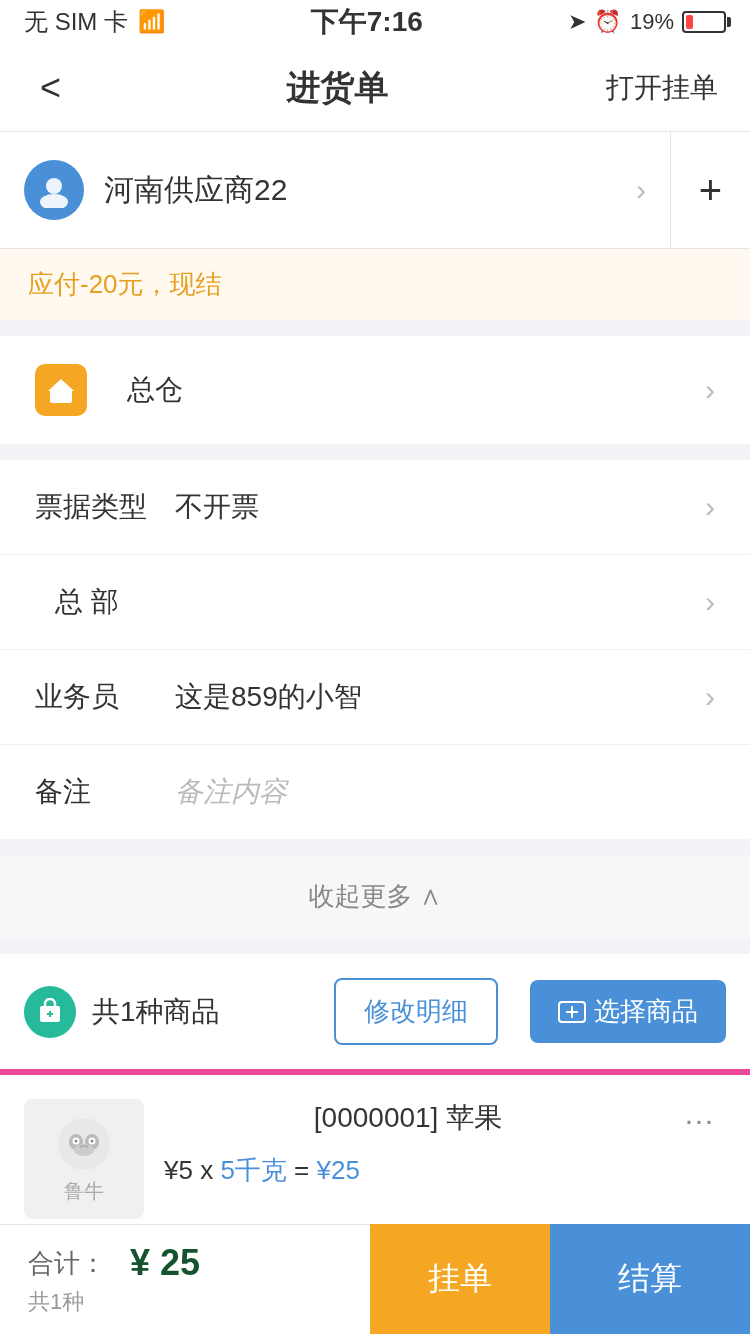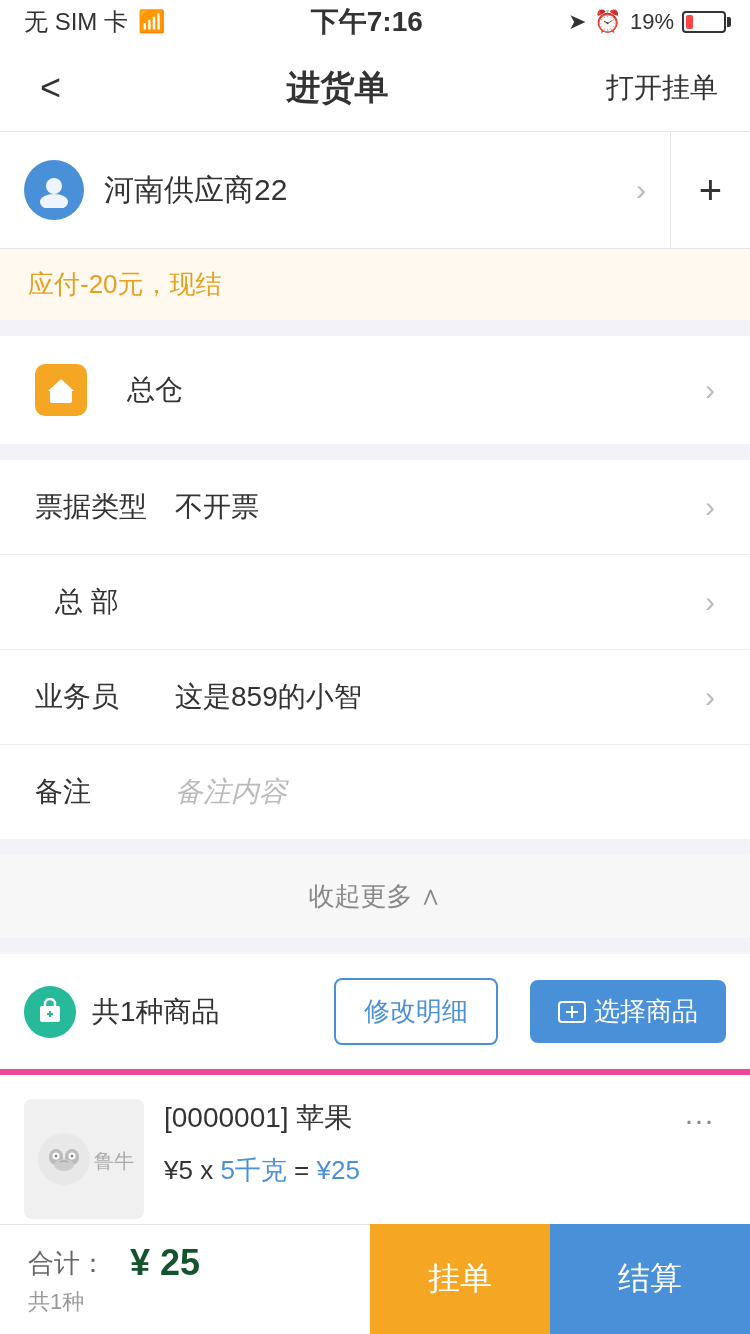--- a/index.html
+++ b/index.html
@@ -254,32 +254,33 @@
     .product-thumb {
       width: 120px; height: 120px;
       background: #f0f0f0;
       border-radius: 8px;
       display: flex; align-items: center; justify-content: center;
       flex-shrink: 0;
       color: #bbb;
       font-size: 40px;
     }
     .product-thumb-inner {
-      display: flex; flex-direction: row; align-items: center; justify-content: center;
+      display: flex; flex-direction: column; align-items: center; justify-content: center;
       width: 100%; height: 100%;
     }
     .product-thumb-logo {
       width: 60px; height: 60px;
       display: flex; align-items: center; justify-content: center;
     }
     .product-info { flex: 1; }
     .product-name {
       font-size: 28px;
       color: #333;
       margin-bottom: 16px;
+      text-align: center;
     }
     .product-price {
       font-size: 26px;
       color: #333;
     }
     .price-blue { color: #4a90d9; }
     .more-btn {
       color: #888;
       font-size: 30px;
       padding: 4px 12px;

